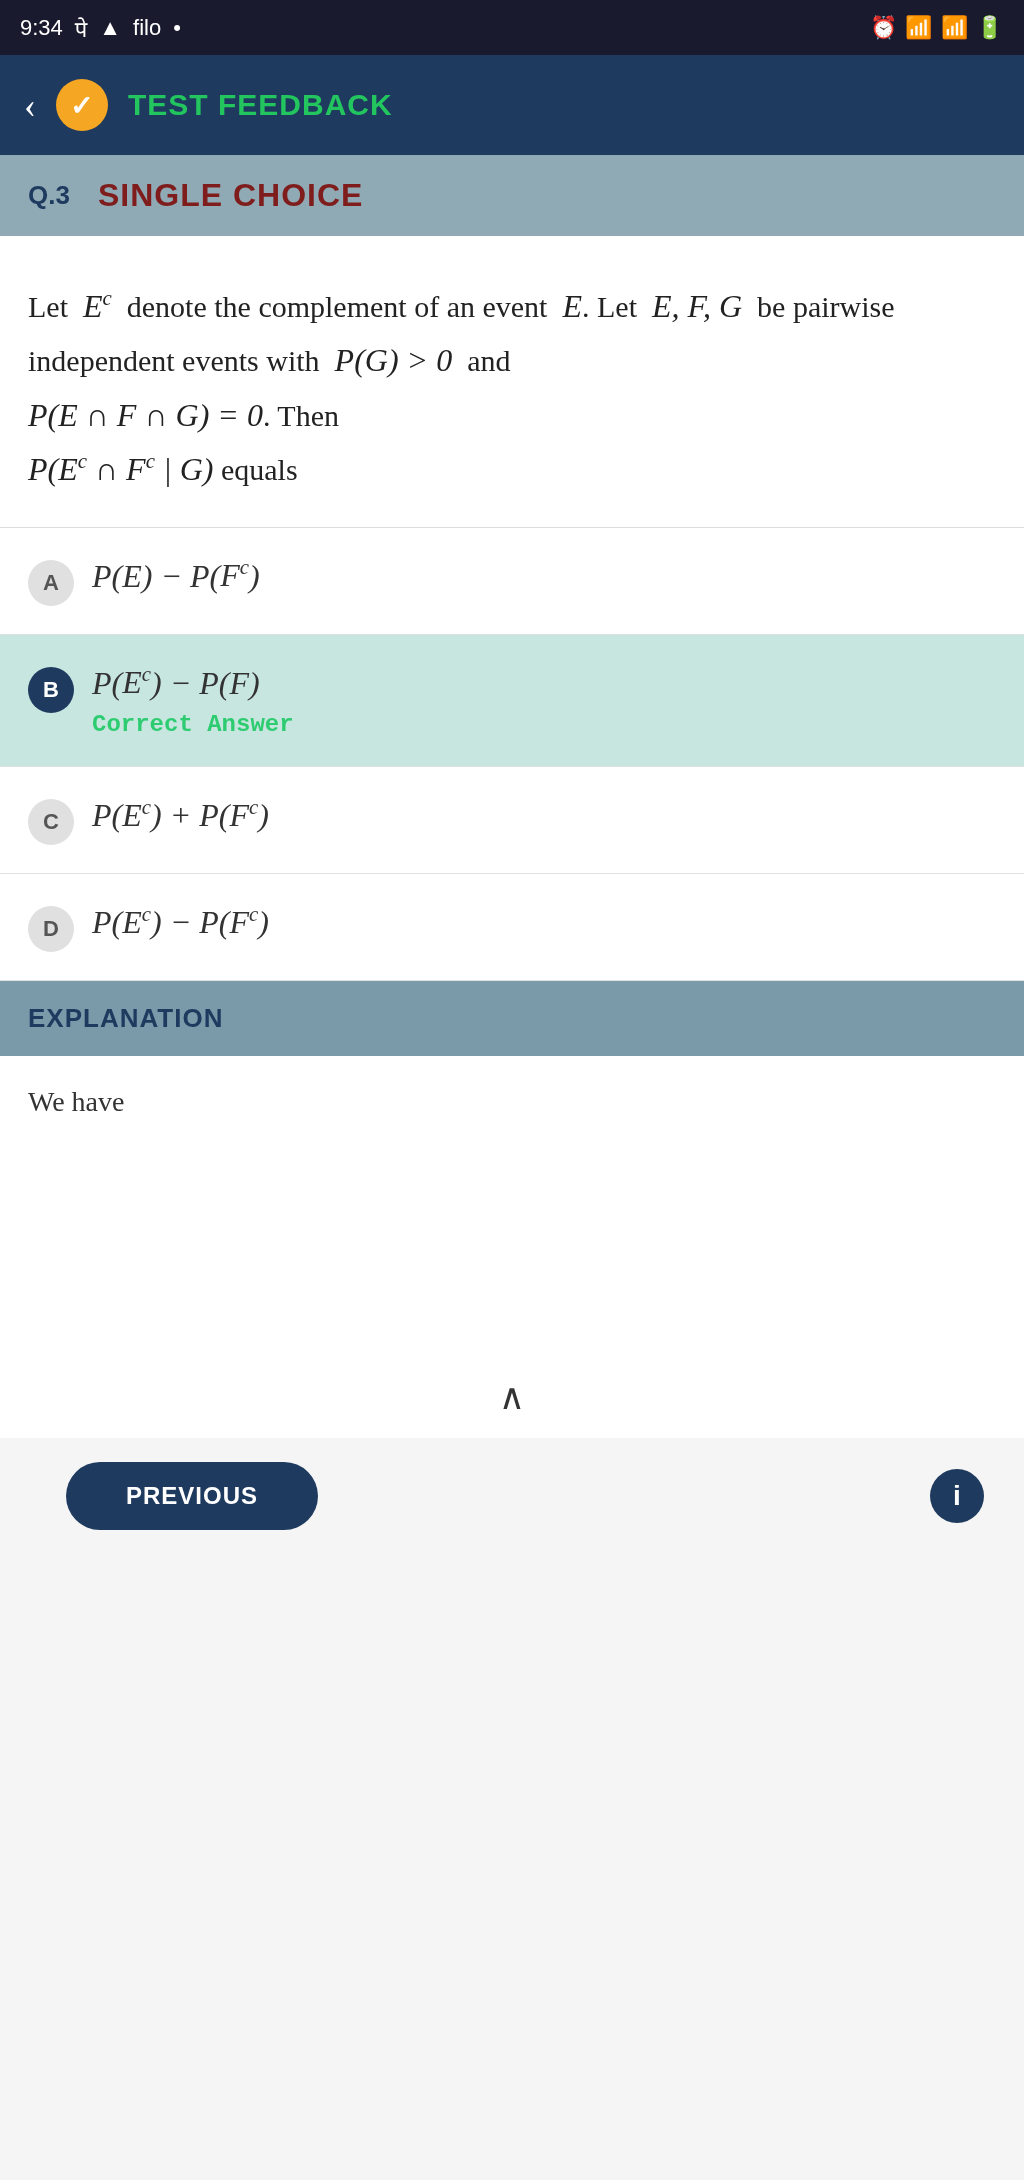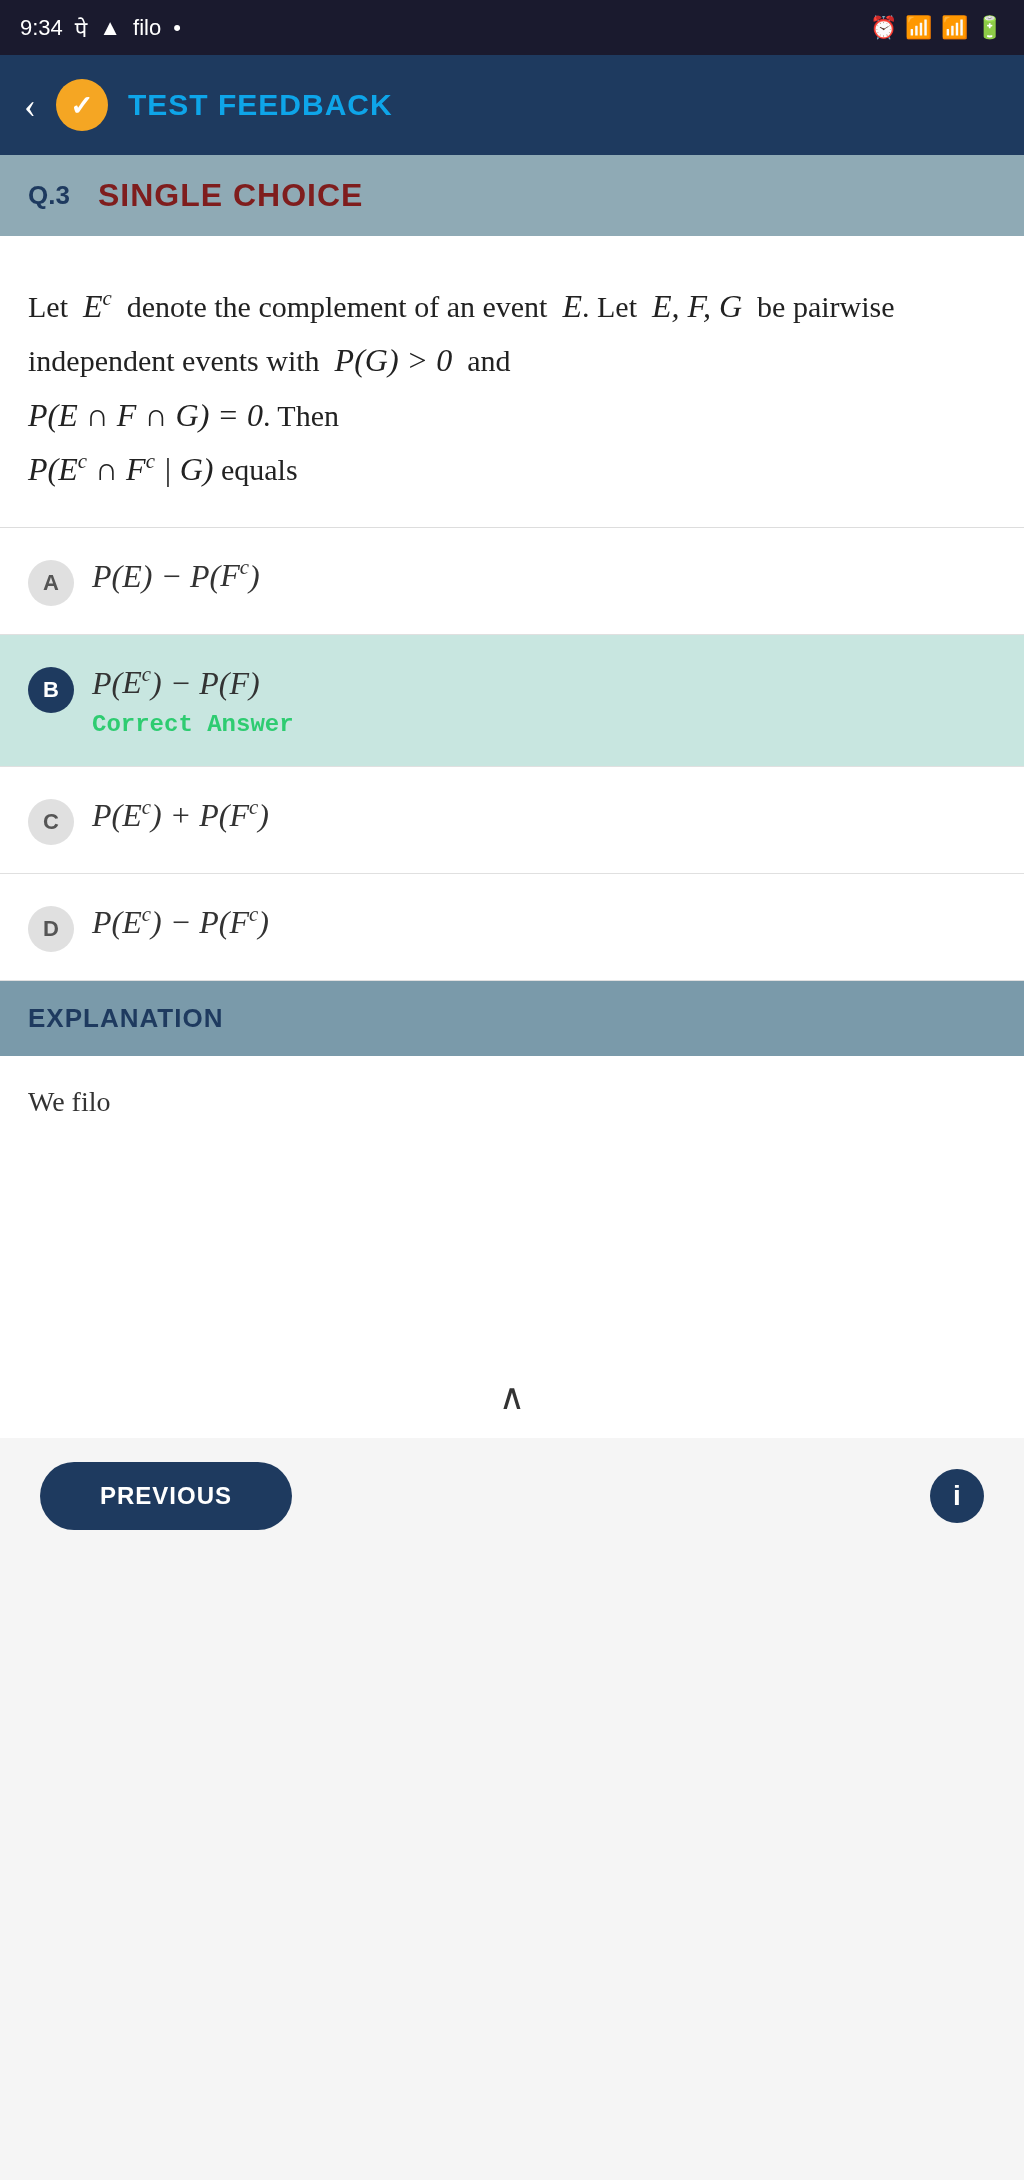--- a/index.html
+++ b/index.html
@@ -56,21 +56,21 @@
       background: #f5a623;
       border-radius: 50%;
       display: flex;
       align-items: center;
       justify-content: center;
       color: white;
       font-size: 28px;
       font-weight: bold;
     }
     .header-title {
-      color: #0ea5e9;
+      color: #22c55e;
       font-family: Arial, sans-serif;
       font-size: 30px;
       font-weight: bold;
       letter-spacing: 1px;
     }
 
     
     .section-header {
       background: #8faab5;
       padding: 22px 28px;
@@ -212,20 +212,21 @@
       margin-left: auto;
     }
 
     .bottom-nav-wrapper {
       display: flex;
       justify-content: center;
       align-items: center;
       padding: 24px 40px 40px;
       gap: 40px;
       background: #f5f5f5;
+      margin-left: 26px;
     }
 
     sup {
       font-size: 0.65em;
       vertical-align: super;
     }
   </style>
 </head>
 <body>
 
@@ -303,21 +304,21 @@
       <i>P</i>(<i>E<sup>c</sup></i>) − <i>P</i>(<i>F<sup>c</sup></i>)
     </span>
   </div>
 </div>
 
 <div class="explanation-header">
   <span class="explanation-title">EXPLANATION</span>
 </div>
 
 <div class="explanation-body">
-  <p>We filo</p>
+  <p>We have</p>
 </div>
 
 <div class="scroll-indicator">
   <span class="caret-up">∧</span>
 </div>
 
 <div class="bottom-nav-wrapper">
   <button class="nav-btn">PREVIOUS</button>
   <div class="info-btn">i</div>
 </div>

